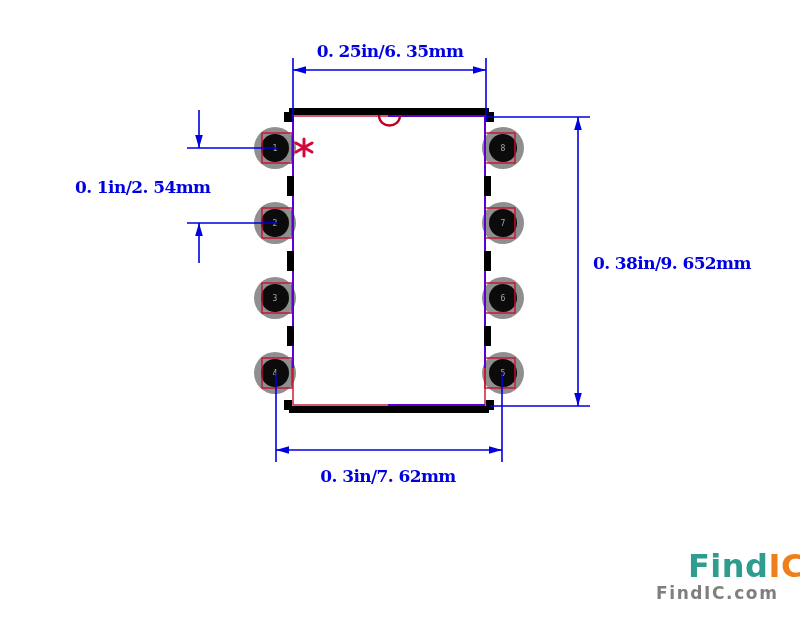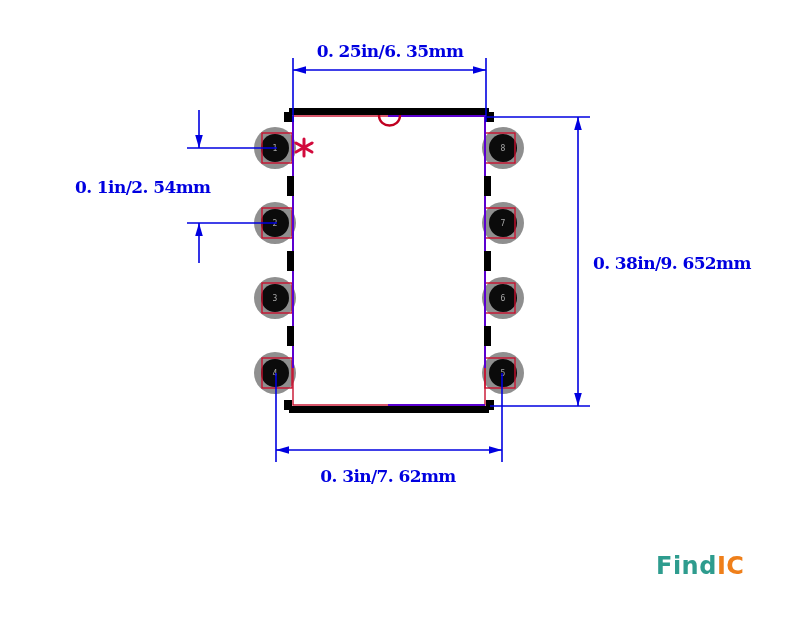--- a/index.html
+++ b/index.html
@@ -16,21 +16,21 @@
   .pad-outline{fill:none;stroke:#c8102e;stroke-width:1.4;}
   .pad-num{font-family:"DejaVu Sans Mono","Liberation Mono",monospace;font-size:8px;fill:#a8a8a8;
            text-anchor:middle;}
   .body-red{fill:none;stroke:#c8102e;stroke-width:1.4;}
   .body-purple{stroke:#5b00d0;stroke-width:2;fill:none;}
   .silk{fill:#000000;stroke:none;}
   .notch{fill:none;stroke:#c00020;stroke-width:2.4;}
   .marker{stroke:#d20a3c;stroke-width:3;stroke-linecap:round;fill:none;}
 
   .logo{position:absolute;left:656px;top:549px;width:140px;}
-  .logo-main{font-weight:bold;font-size:24px;line-height:34px;letter-spacing:0.5px;}
+  .logo-main{font-weight:bold;font-size:32px;line-height:34px;letter-spacing:0.5px;margin-left:32px;}
   .logo-find{color:#2e9c8e;}
   .logo-ic{color:#ef7f1a;}
   .logo-site{font-weight:600;font-size:17px;line-height:17px;letter-spacing:1.6px;color:#7f7f7f;margin-top:2px;}
 </style>
 </head>
 <body>
 
 <div class="stage">
 <svg width="800" height="623" viewBox="0 0 800 623">
 
@@ -150,14 +150,15 @@
     <polygon class="dim-arrow" points="276,450 289,446.2 289,453.8"></polygon>
     <polygon class="dim-arrow" points="502,450 489,446.2 489,453.8"></polygon>
     <text class="dim-text" x="388" y="482" text-anchor="middle">0. 3in/7. 62mm</text>
   </g>
 </svg>
 
   <div class="logo">
     <div class="logo-main">
       <span class="logo-find">Find</span><span class="logo-ic">IC</span>
     </div>
+    <div class="logo-site">FindIC.com</div>
   </div>
 </div>
 
 </body></html>

